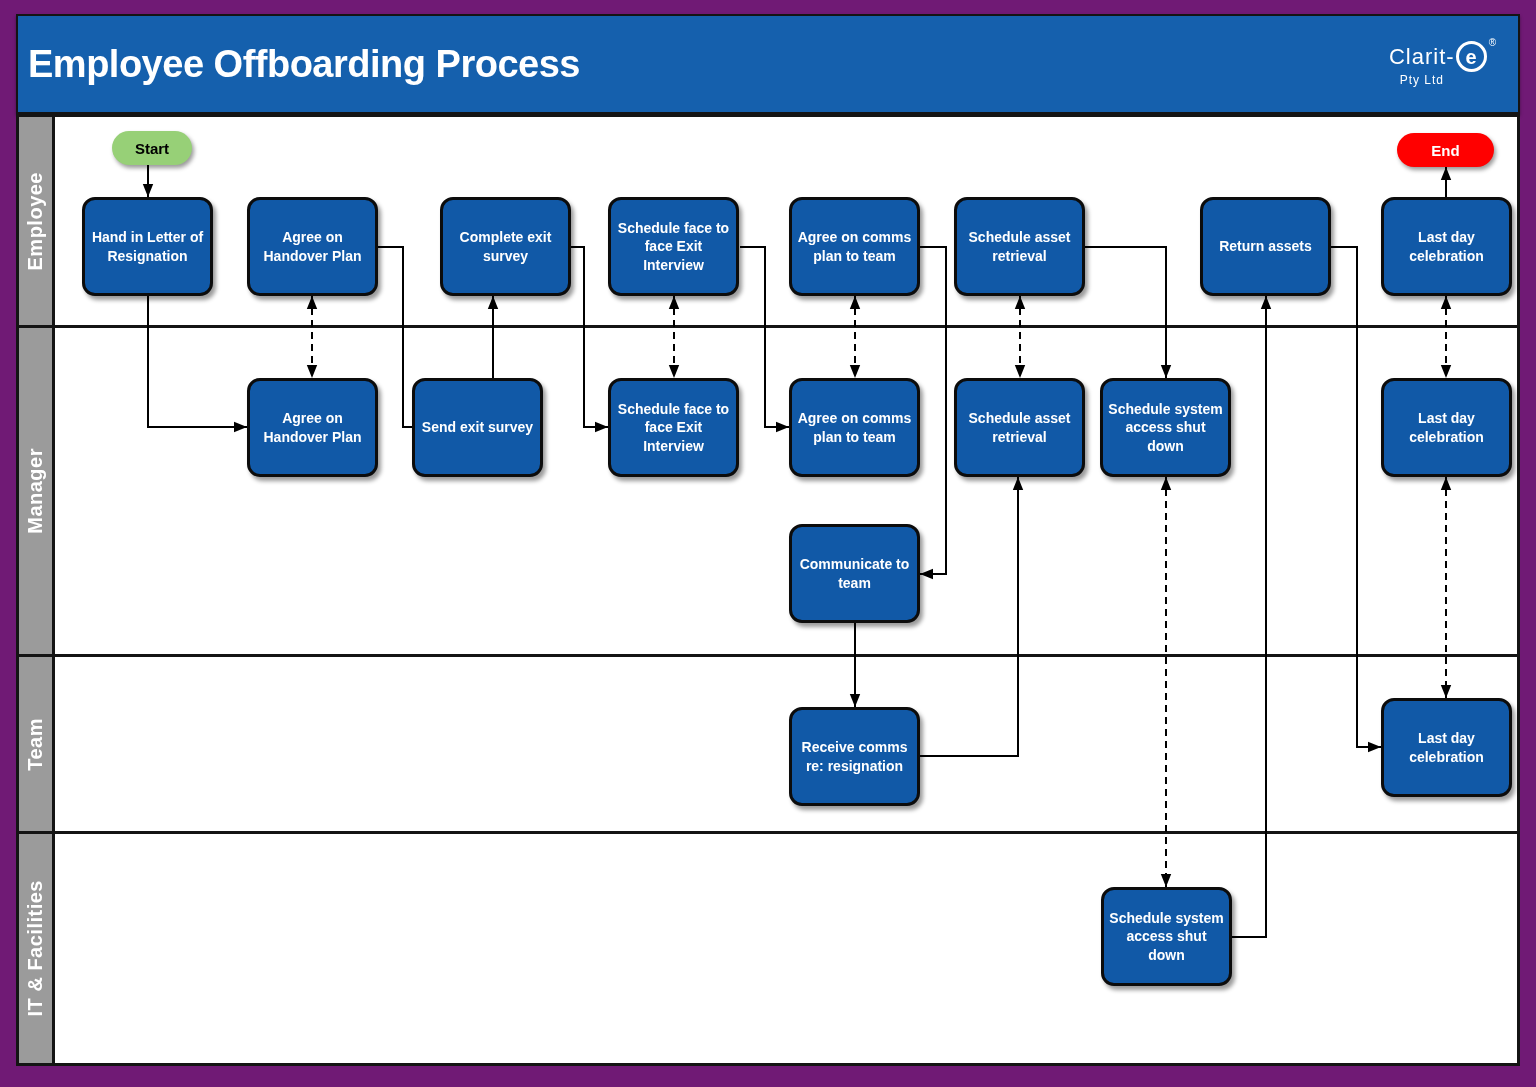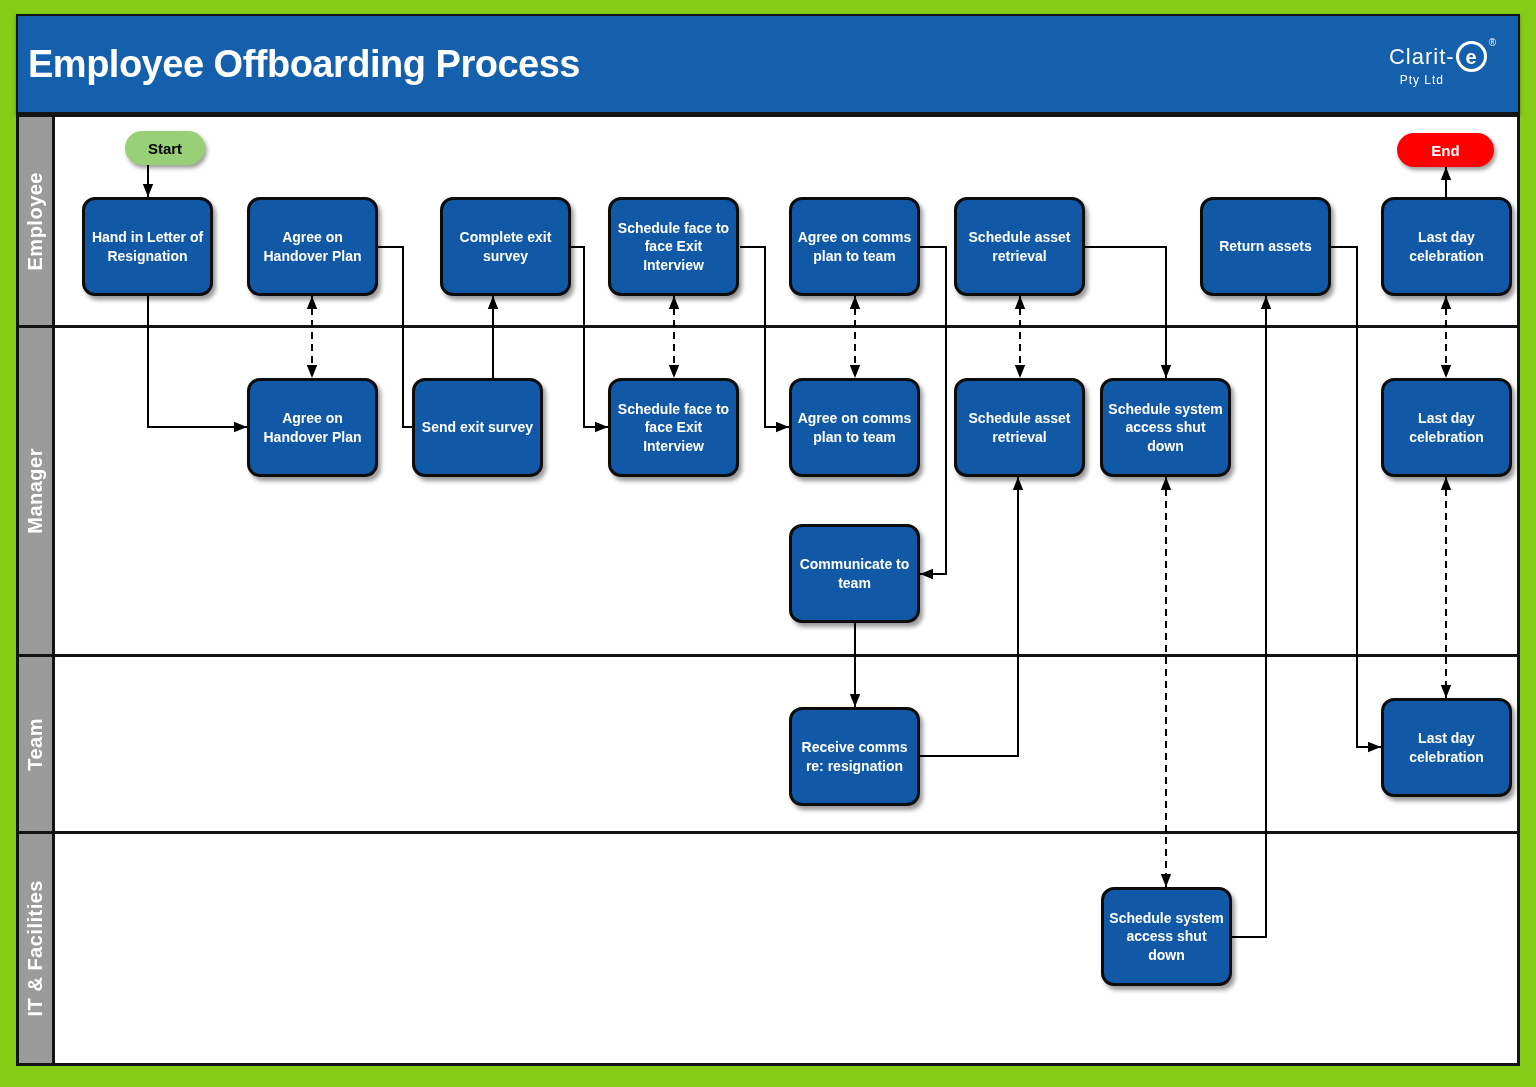--- a/index.html
+++ b/index.html
@@ -1,18 +1,18 @@
 <!DOCTYPE html>
 <html style="--header-bg: #1560AD; --box-fill: #1159A7; --lane-bg: #9B9B9B; --start-fill: #97D077; --end-fill: #FF0000; --line: #000000; --box-text: #FFFFFF;"><head>
 <meta charset="utf-8">
 <style>
   html,body{margin:0;padding:0;background:#ffffff;}
   *{box-sizing:border-box;}
   body{font-family:"Liberation Sans","DejaVu Sans",sans-serif;}
-  .stage{position:relative;width:1536px;height:1087px;background:#84cc16;overflow:hidden;}
+  .stage{position:relative;width:1536px;height:1087px;background:#701a75;overflow:hidden;}
 
   
   .titlebar{position:absolute;left:16px;top:14px;width:1504px;height:100px;
     background:var(--header-bg,#1560AD);border:2px solid #141414;
     display:flex;align-items:center;box-shadow:0 2px 3px rgba(0,0,0,.35);}
   .titlebar h1{margin:0 0 0 10px;color:#ffffff;font-size:38px;font-weight:bold;letter-spacing:-.5px;}
   .logo{position:absolute;right:22px;top:50%;transform:translateY(-50%);color:#fff;text-align:right;}
   .logo-main{display:flex;align-items:center;justify-content:flex-end;}
   .logo-word{font-size:22px;font-weight:normal;letter-spacing:1px;line-height:1;}
   .logo-e{display:inline-flex;align-items:center;justify-content:center;width:31px;height:31px;
@@ -212,17 +212,17 @@
 celebration</div>
       <div class="node" style="left: 789px; top: 524px; width: 131px; height: 99px;">Communicate to
 team</div>
       <div class="node" style="left: 789px; top: 707px; width: 131px; height: 99px;">Receive comms
 re: resignation</div>
       <div class="node" style="left: 1381px; top: 698px; width: 131px; height: 99px;">Last day
 celebration</div>
       <div class="node" style="left: 1101px; top: 887px; width: 131px; height: 99px;">Schedule system
 access shut
 down</div>
-      <div class="terminal start" style="left: 125px; top: 131px; width: 80px; height: 34px;">Start</div>
+      <div class="terminal start" style="left: 112px; top: 131px; width: 80px; height: 34px;">Start</div>
       <div class="terminal end" style="left: 1397px; top: 133px; width: 97px; height: 34px;">End</div>
     </div>
 
 </div>
 
 </body></html>

